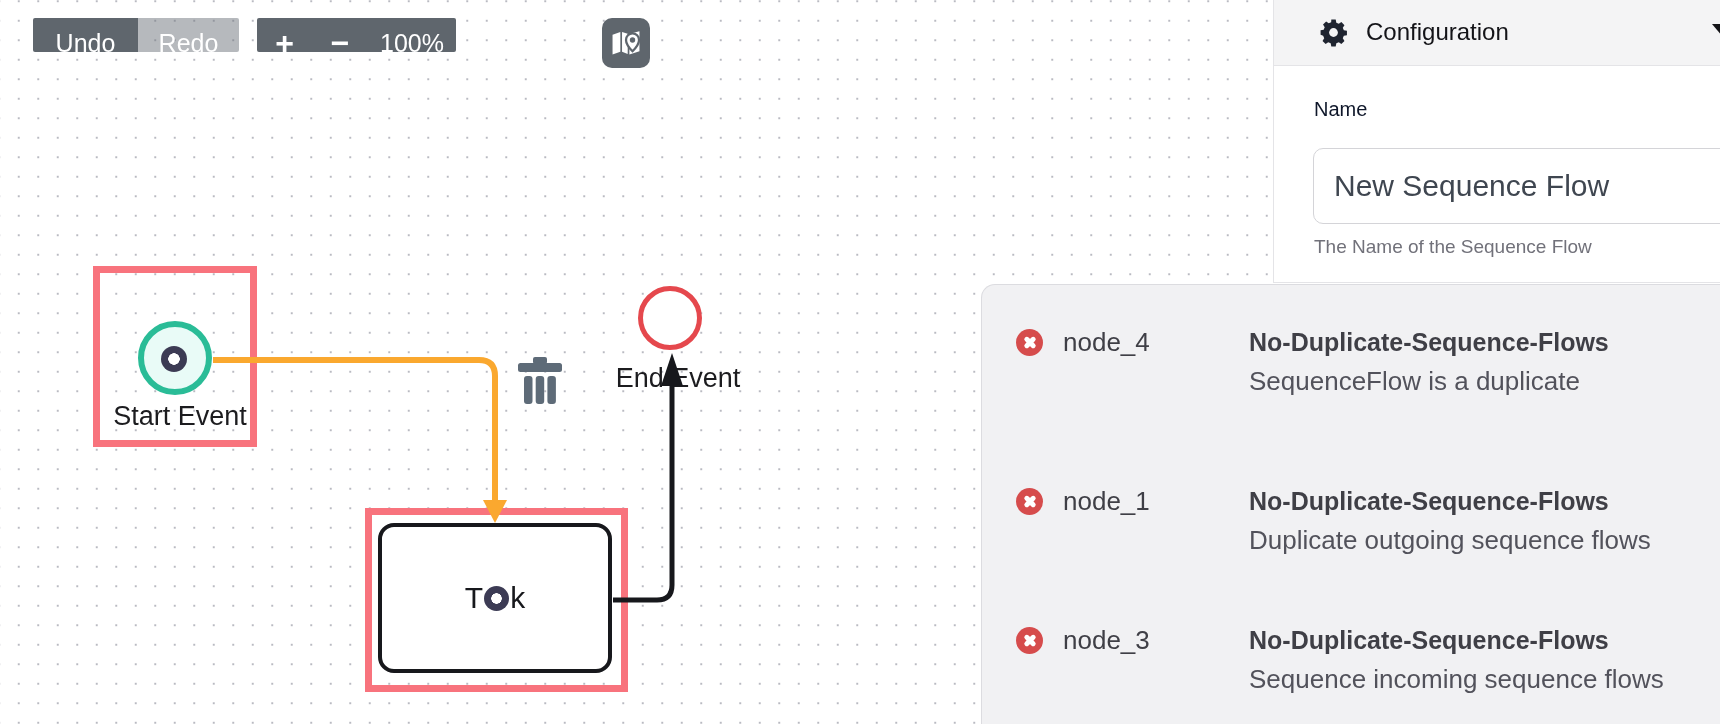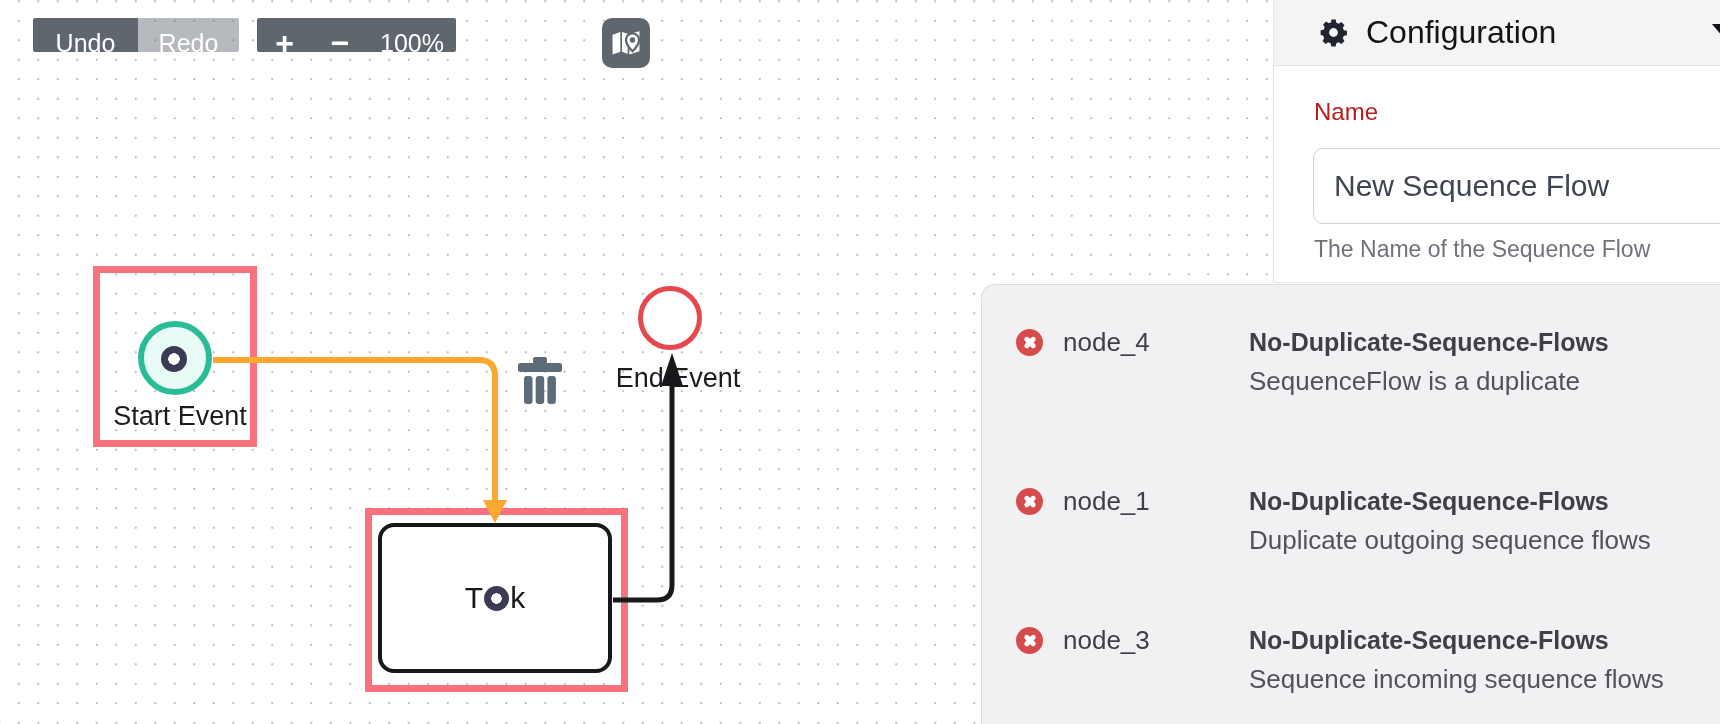--- a/index.html
+++ b/index.html
@@ -80,33 +80,33 @@
   #config-panel {
     position:absolute; left:1273px; top:0; width:447px; height:283px;
     background:#fff; border-left:1px solid #e4e4e7; border-bottom:1px solid #e4e4e7;
     overflow:hidden;
   }
   #config-header {
     position:absolute; left:0; top:0; right:0; height:66px;
     background:#f4f4f5; border-bottom:1px solid #e4e4e7; cursor:pointer;
   }
   #config-gear { position:absolute; left:44px; top:17px; width:31px; height:31px; }
-  #config-title { position:absolute; left:92px; top:0; line-height:64px; font-size:32px; font-weight:500; color:#141418; }
+  #config-title { position:absolute; left:92px; top:0; line-height:64px; font-size:24px; font-weight:500; color:#141418; }
   #config-caret {
     position:absolute; left:438px; top:24px; width:0; height:0;
     border-left:11px solid transparent; border-right:11px solid transparent;
     border-top:13px solid #141418;
   }
-  #name-label { position:absolute; left:40px; top:98px; font-size:24px; color:#b91c1c; }
+  #name-label { position:absolute; left:40px; top:98px; font-size:20px; color:#0f172a; }
   #name-input {
     position:absolute; left:39px; top:148px; width:420px; height:76px;
     border:1.5px solid #d4d4d8; border-radius:10px; background:#fff;
     font-family:inherit; font-size:30px; color:#3f4650; padding:0 0 0 20px; outline:none;
   }
-  #name-help { position:absolute; left:40px; top:236px; font-size:23px; color:#71717a; }
+  #name-help { position:absolute; left:40px; top:236px; font-size:19px; color:#71717a; }
 
   
   #errors-panel {
     position:absolute; left:981px; top:284px; width:774px; height:440px;
     background:#f1f1f3; border:1px solid #dcdce0; border-right:none; border-bottom:none;
     border-top-left-radius:14px;
   }
   .err-row { position:absolute; left:0; right:0; height:80px; cursor:pointer; }
   .err-icon {
     position:absolute; left:34px; top:6px; width:27px; height:27px;

